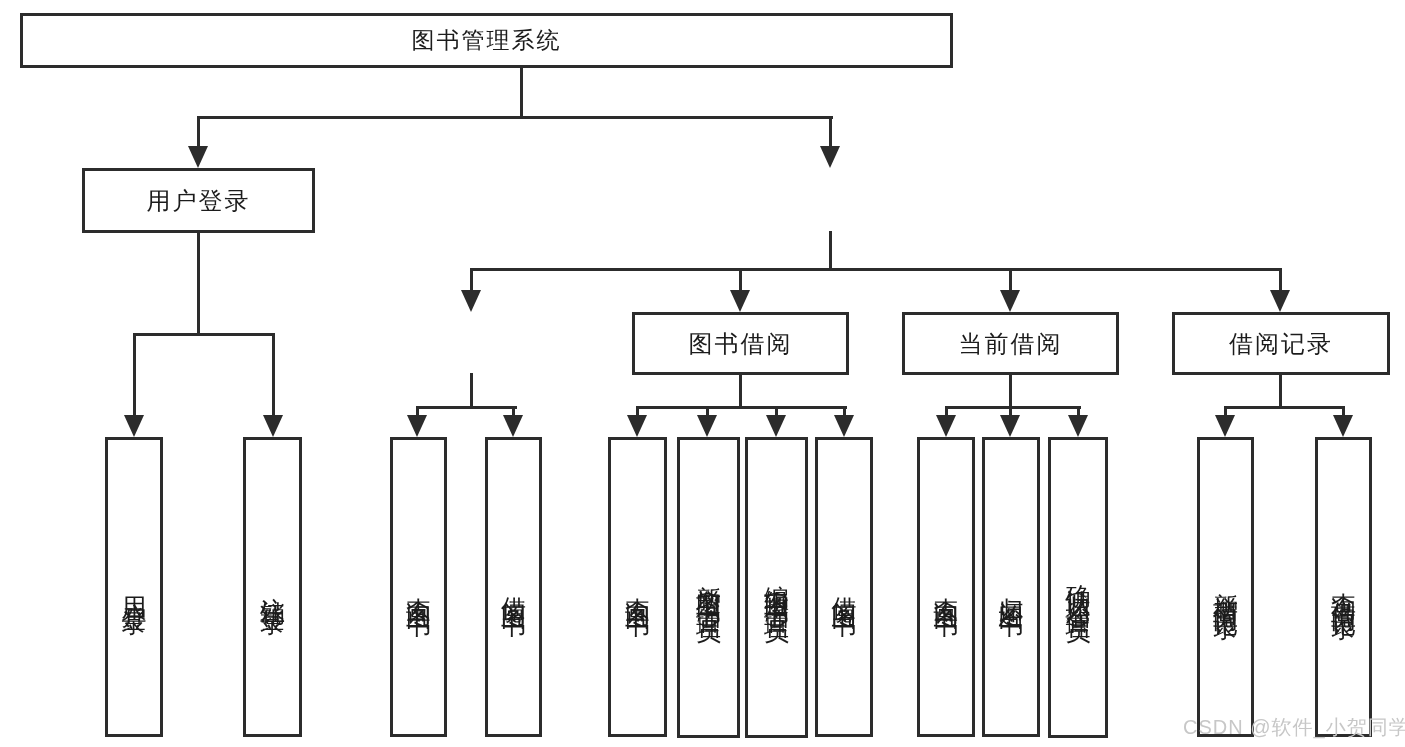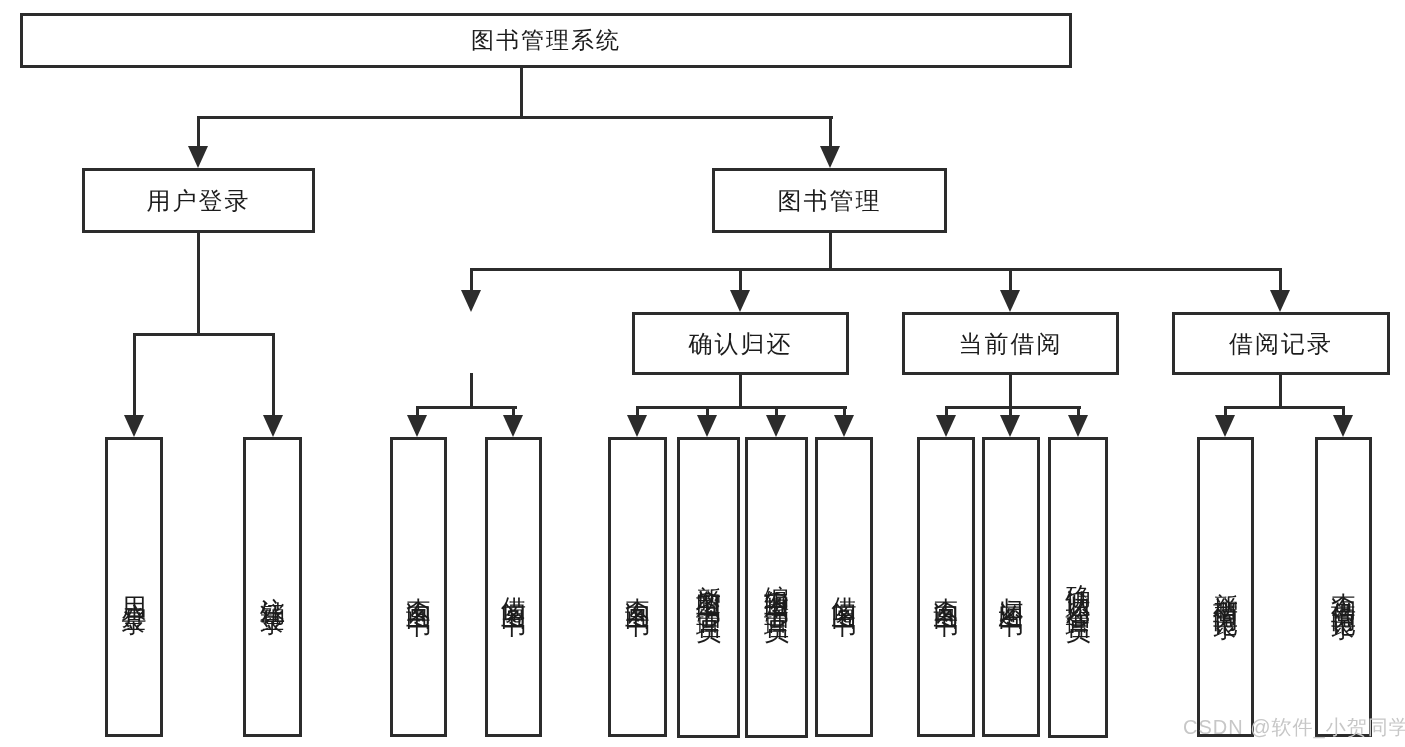--- a/index.html
+++ b/index.html
@@ -91,26 +91,25 @@
   <div class="vl" style="left:1077px; top:406px; height:12px;"></div>
   <div class="ar" style="left:1068px; top:415px;"></div>
 
   <div class="vl" style="left:1279px; top:373px; height:36px;"></div>
   <div class="hl" style="left:1224px; top:406px; width:121px;"></div>
   <div class="vl" style="left:1224px; top:406px; height:12px;"></div>
   <div class="ar" style="left:1215px; top:415px;"></div>
   <div class="vl" style="left:1342px; top:406px; height:12px;"></div>
   <div class="ar" style="left:1333px; top:415px;"></div>
 
-  <div class="box root-label" style="left:20px; top:13px; width:1052px; height:55px;">图书管理系统</div>
+  <div class="box root-label" style="left:20px; top:13px; width:933px; height:55px;">图书管理系统</div>
 
   <div class="box h-label" style="left:82px; top:168px; width:233px; height:65px;">用户登录</div>
-  <div class="box h-label" style="left:712px; top:168px; width:235px; height:65px;">图书管理</div>
 
-  <div class="box h-label" style="left:632px; top:312px; width:217px; height:63px;">确认归还</div>
+  <div class="box h-label" style="left:632px; top:312px; width:217px; height:63px;">图书借阅</div>
   <div class="box h-label" style="left:1172px; top:312px; width:218px; height:63px;">借阅记录</div>
   <div class="box h-label" style="left:902px; top:312px; width:217px; height:63px;">当前借阅</div>
 
   <div class="box v-label" style="left:105px; top:437px; width:58px; height:300px;">用户登录</div>
   <div class="box v-label" style="left:243px; top:437px; width:59px; height:300px;">注销登录</div>
 
   <div class="box v-label" style="left:390px; top:437px; width:57px; height:300px;">查询图书</div>
   <div class="box v-label" style="left:485px; top:437px; width:57px; height:300px;">借阅图书</div>
 
   <div class="box v-label" style="left:608px; top:437px; width:59px; height:300px;">查询图书</div>

